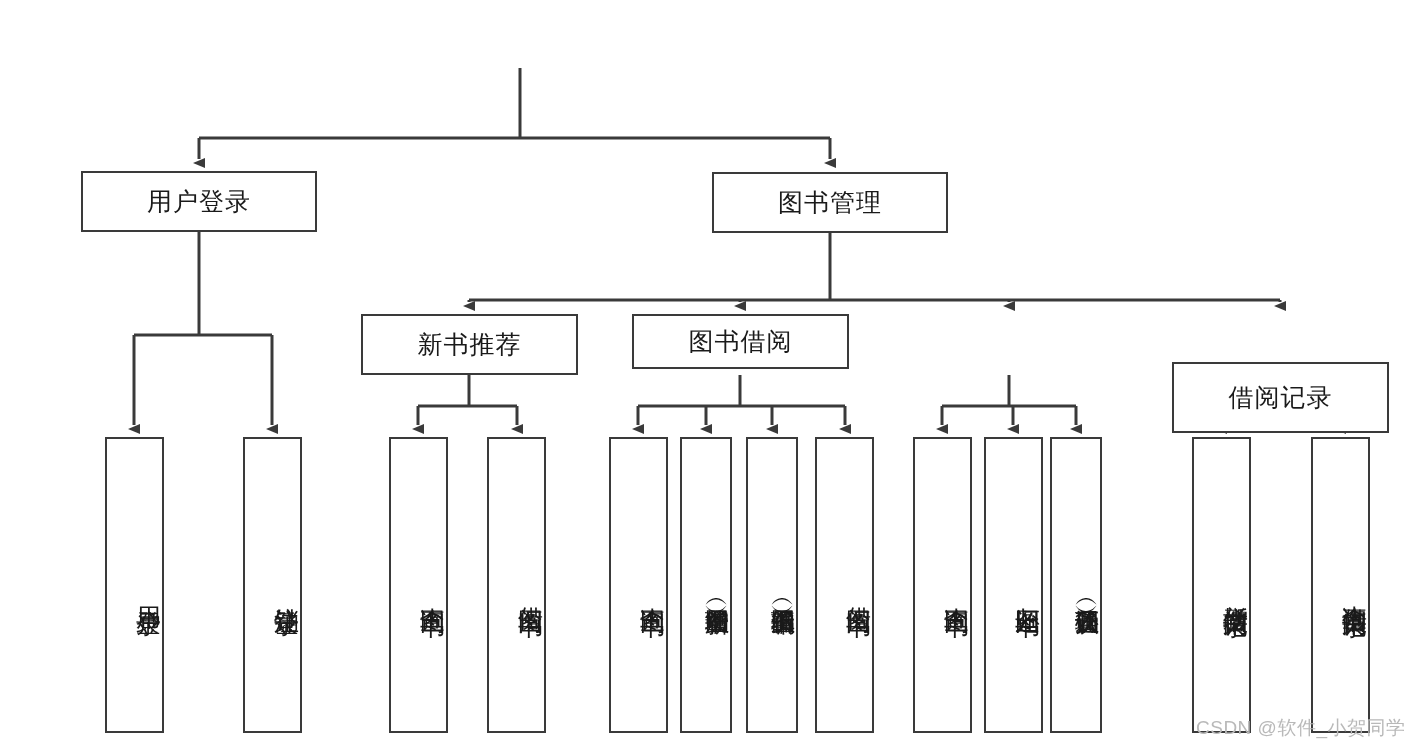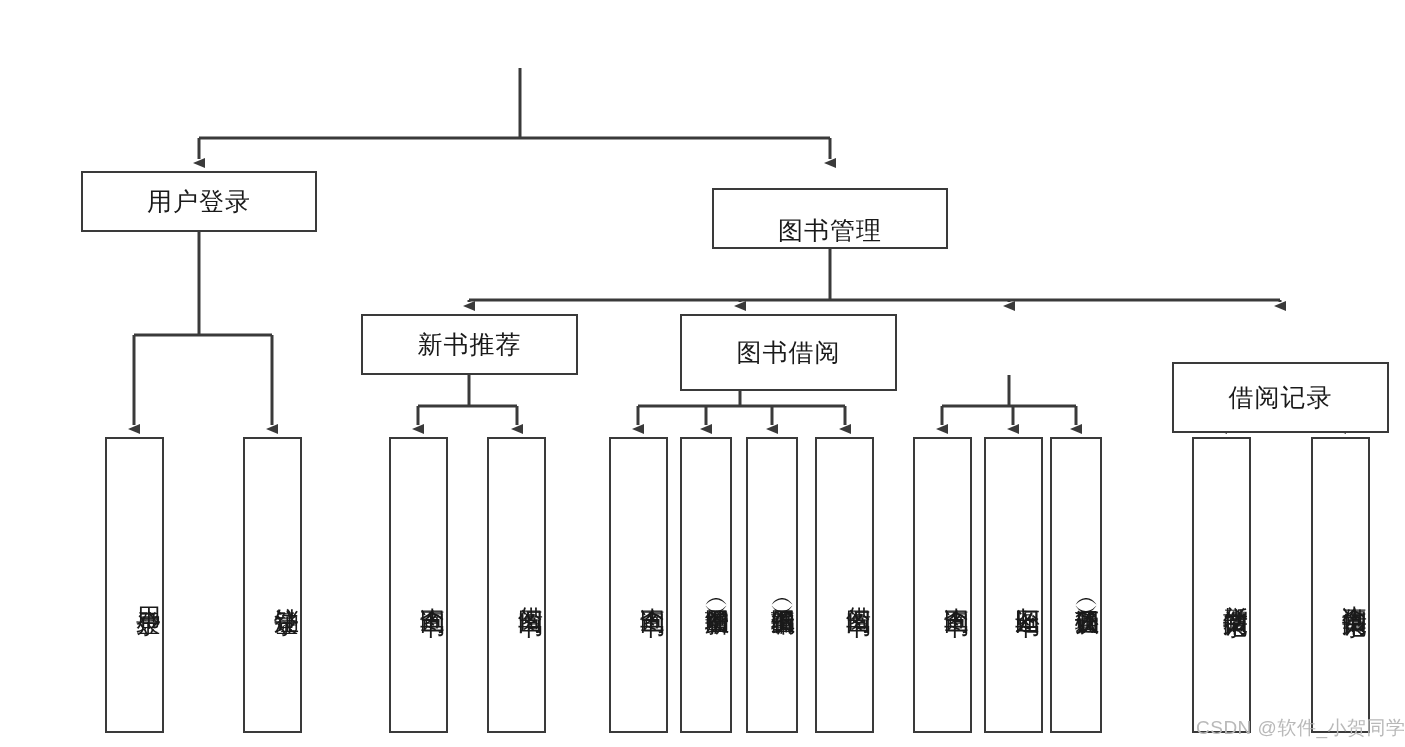--- a/index.html
+++ b/index.html
@@ -114,28 +114,28 @@
       <path d="M1221,406 L1340,406"></path>
       <path d="M1221,406 L1221,425" marker-end="url(#arrow)"></path>
       <path d="M1340,406 L1340,425" marker-end="url(#arrow)"></path>
     </g>
   </svg>
 
 
   <div class="node horiz" style="left:81px;top:171px;width:236px;height:61px;">
     <span>用户登录</span>
   </div>
-  <div class="node horiz" style="left:712px;top:188px;width:236px;height:61px;align-items:flex-end;">
+  <div class="node horiz" style="left:712px;top:172px;width:236px;height:61px;">
     <span>图书管理</span>
   </div>
 
   <div class="node horiz" style="left:361px;top:314px;width:217px;height:61px;">
     <span>新书推荐</span>
   </div>
-  <div class="node horiz" style="left:632px;top:314px;width:217px;height:77px;margin-left:48px;">
+  <div class="node horiz" style="left:632px;top:314px;width:217px;height:55px;">
     <span>图书借阅</span>
   </div>
   <div class="node horiz" style="left:1172px;top:314px;width:217px;height:71px;margin-top:48px;">
     <span>借阅记录</span>
   </div>
 
   <div class="node vert" style="left:105px;top:437px;width:59px;height:296px;">
     <span>用户登录</span>
   </div>
   <div class="node vert" style="left:243px;top:437px;width:59px;height:296px;">

